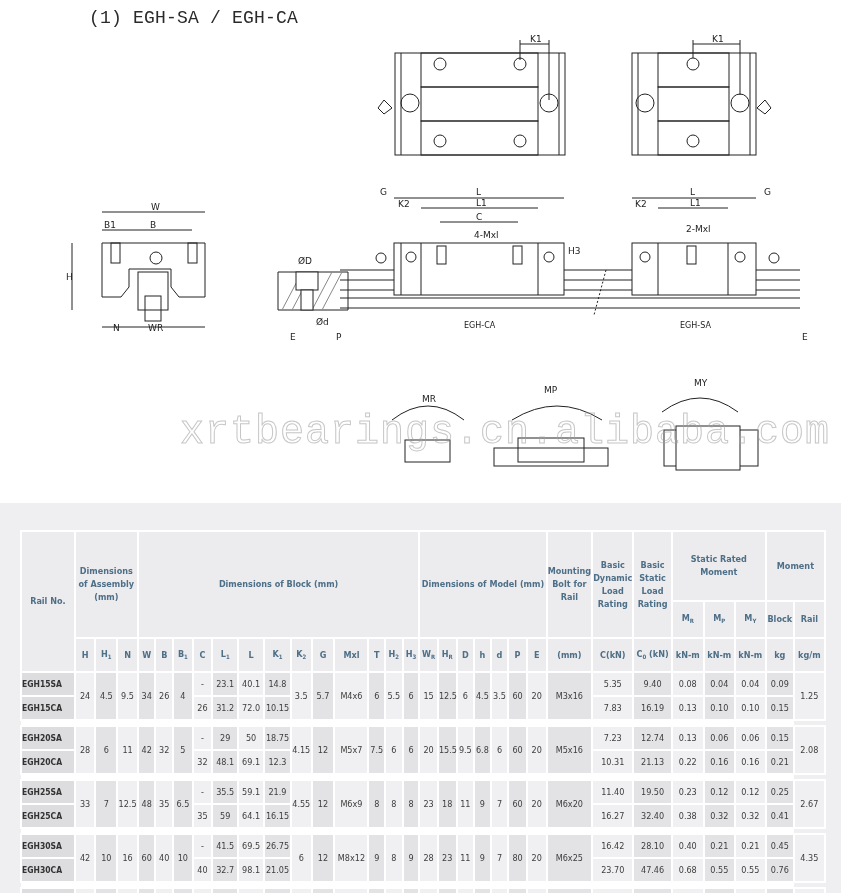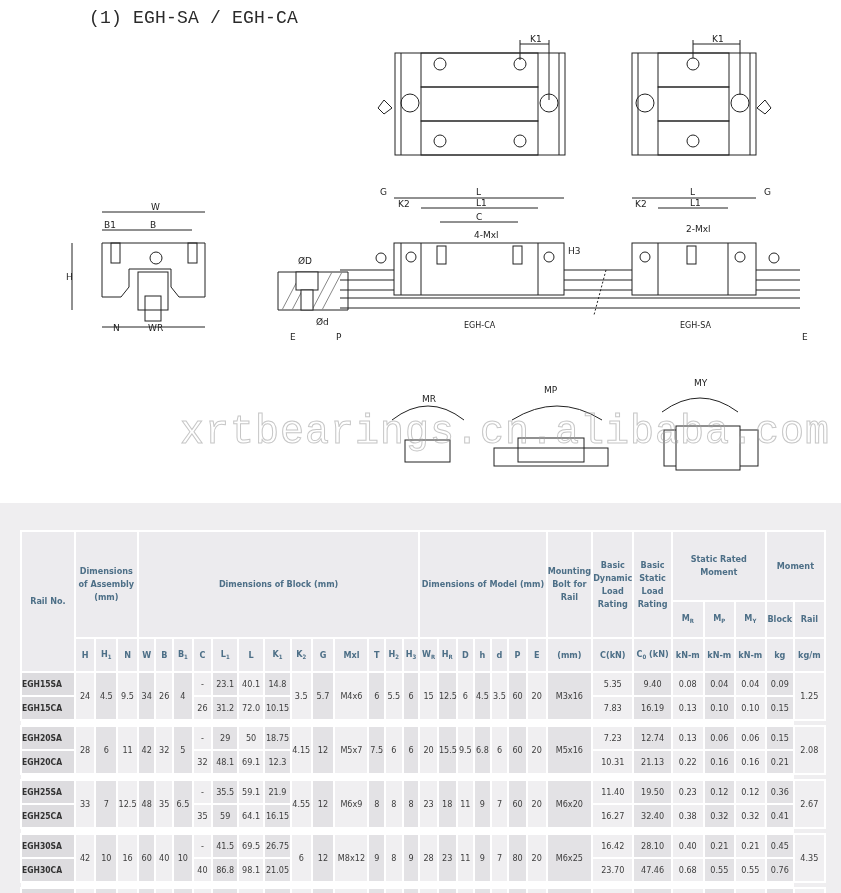--- a/index.html
+++ b/index.html
@@ -412,21 +412,21 @@
           <td class="alt" rowspan="2">9</td>
           <td rowspan="2">7</td>
           <td class="alt" rowspan="2">60</td>
           <td rowspan="2">20</td>
           <td class="alt" rowspan="2">M6x20</td>
           <td>11.40</td>
           <td class="alt">19.50</td>
           <td>0.23</td>
           <td class="alt">0.12</td>
           <td>0.12</td>
-          <td class="alt">0.36</td>
+          <td class="alt">0.25</td>
           <td rowspan="2">2.67</td>
         </tr>
         <tr>
           <td class="model">EGH25CA</td>
           <td>35</td>
           <td class="alt">59</td>
           <td>64.1</td>
           <td class="alt">16.15</td>
           <td>16.27</td>
           <td class="alt">32.40</td>
@@ -468,21 +468,21 @@
           <td class="alt">28.10</td>
           <td>0.40</td>
           <td class="alt">0.21</td>
           <td>0.21</td>
           <td class="alt">0.45</td>
           <td rowspan="2">4.35</td>
         </tr>
         <tr>
           <td class="model">EGH30CA</td>
           <td>40</td>
-          <td class="alt">86.8</td>
+          <td class="alt">32.7</td>
           <td>98.1</td>
           <td class="alt">21.05</td>
           <td>23.70</td>
           <td class="alt">47.46</td>
           <td>0.68</td>
           <td class="alt">0.55</td>
           <td>0.55</td>
           <td class="alt">0.76</td>
         </tr>
         <tr class="gap">

